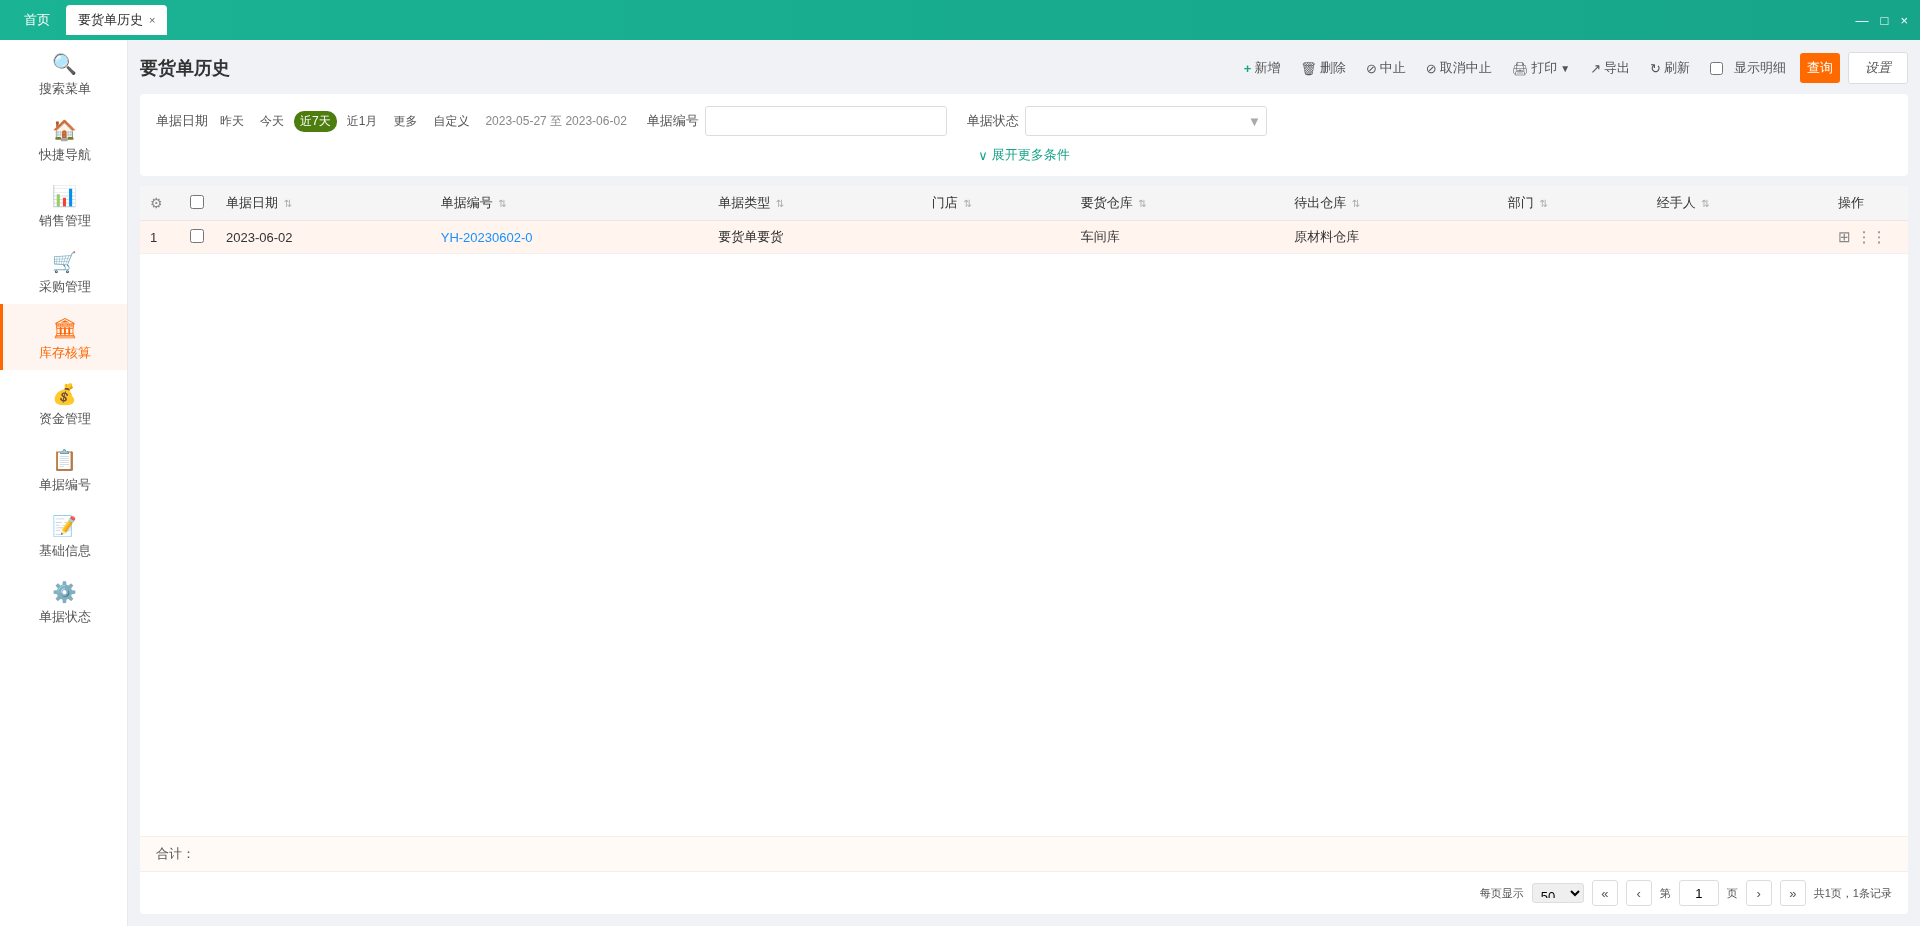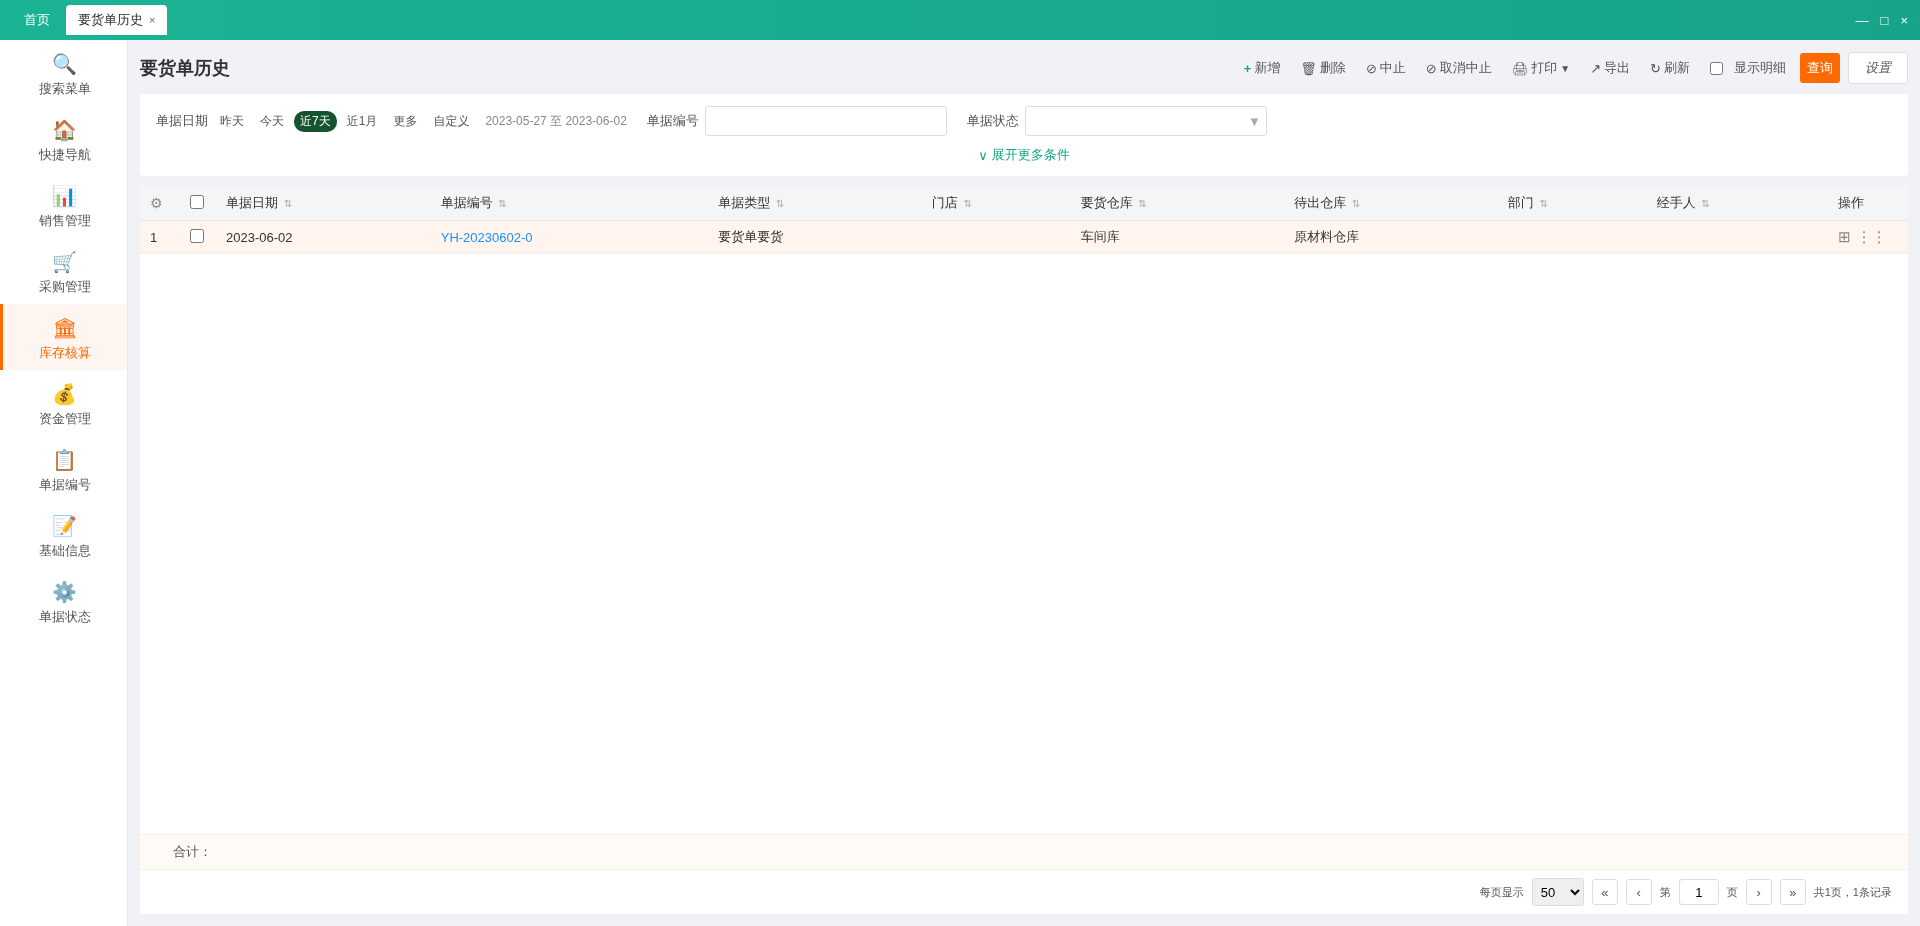--- a/index.html
+++ b/index.html
@@ -162,21 +162,21 @@
       gap: 4px;
     }
     .date-btn {
       padding: 2px 6px;
       border-radius: 3px;
       cursor: pointer;
       font-size: 12px;
       color: #555;
     }
     .date-btn.active {
-      background: #14532d;
+      background: #4d7c0f;
       color: #fff;
       border-radius: 10px;
     }
     .date-range { color: #888; font-size: 12px; }
     .filter-input {
       flex: 1;
       height: 30px;
       border: 1px solid #ddd;
       border-radius: 3px;
       padding: 0 8px;
@@ -254,40 +254,40 @@
     .sort-icon { color: #aaa; font-size: 10px; margin-left: 2px; }
     .settings-icon { color: #888; cursor: pointer; font-size: 14px; }
     .row-link { color: #1890ff; cursor: pointer; text-decoration: none; }
     .action-btns { display: flex; gap: 6px; }
     .action-btn { color: #888; cursor: pointer; font-size: 15px; }
 
     
     .table-footer {
       background: #fffaf5;
       border-top: 1px solid #f0f0f0;
-      padding: 8px 33px;
+      padding: 8px 16px;
       color: #555;
       font-size: 13px;
       flex-shrink: 0;
     }
 
     
     .pagination-bar {
       display: flex;
       align-items: center;
       justify-content: flex-end;
       background: #fff;
       border-top: 1px solid #f0f0f0;
       padding: 8px 16px;
       gap: 8px;
       flex-shrink: 0;
     }
     .pagination-bar span { color: #555; font-size: 11px; }
     .page-size-select {
-      height: 28px;
+      height: 20px;
       border: 1px solid #ddd;
       border-radius: 3px;
       padding: 4px 4px;
       font-size: 13px;
     }
     .page-btn {
       width: 26px;
       height: 26px;
       border: 1px solid #ddd;
       border-radius: 3px;

